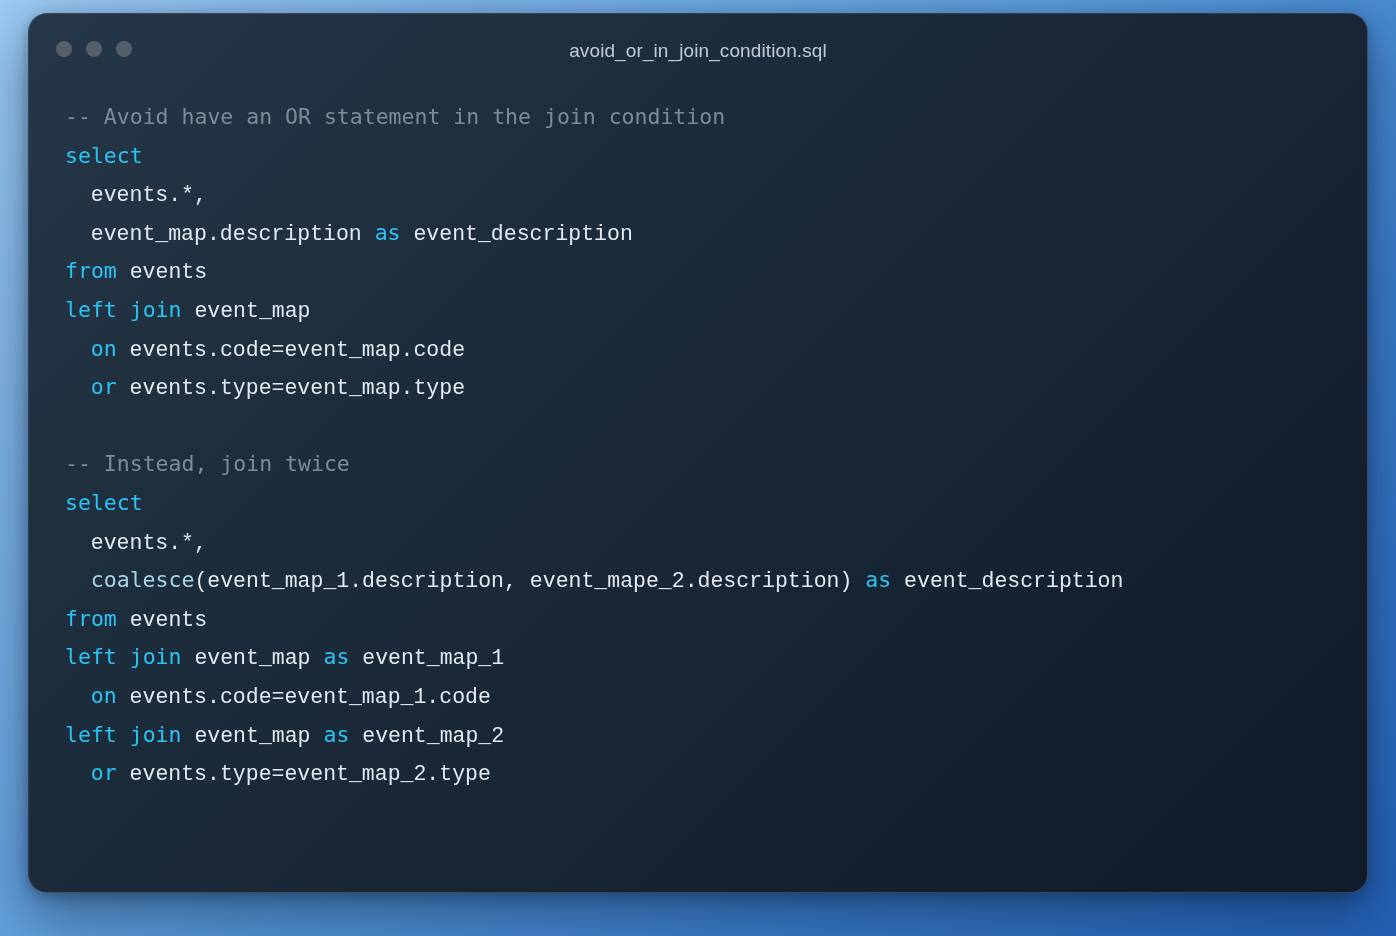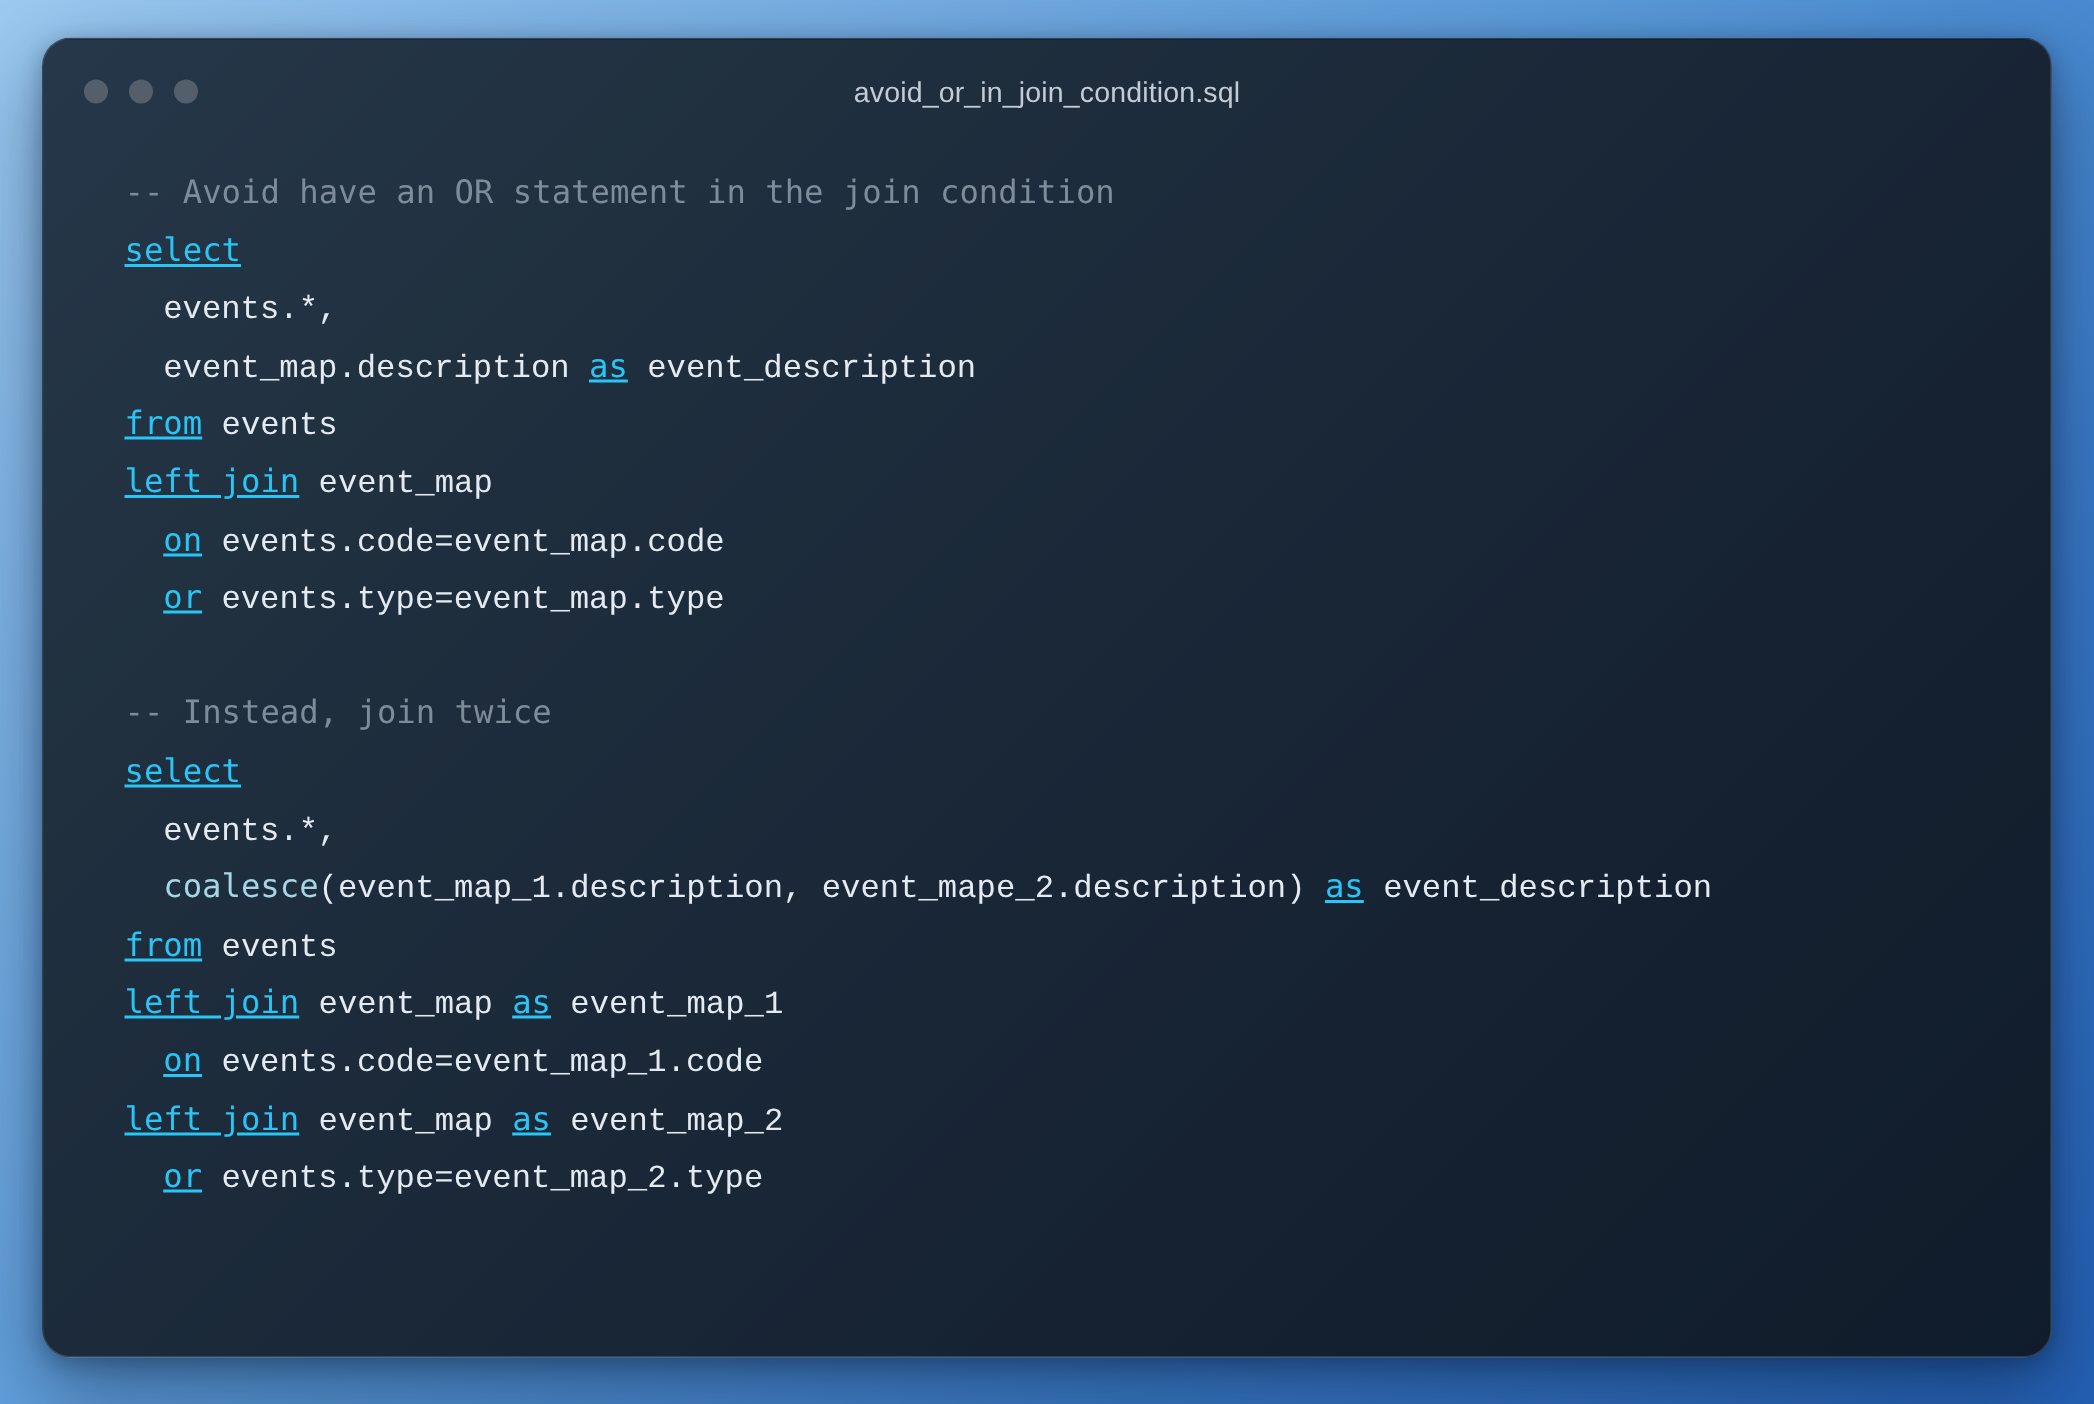--- a/index.html
+++ b/index.html
@@ -17,21 +17,21 @@
         #3A7BC8 72%,
         #2460B4 100%);
     font-family: "Liberation Sans", sans-serif;
     -webkit-font-smoothing: antialiased;
   }
 
   
   .window {
     position: absolute;
     left: 28px;
-    top: 25px;
+    top: 13px;
     width: 1340px;
     height: 880px;
     box-sizing: border-box;
     border-radius: 19px;
     background: linear-gradient(135deg,
         #26374A 0%,
         #20303F 22%,
         #1A2838 48%,
         #152130 74%,
         #101C2B 100%);
@@ -67,31 +67,31 @@
     top: 26px;
     text-align: center;
     font-size: 19px;
     letter-spacing: 0.1px;
     color: #C3CCD6;
     user-select: none;
   }
 
   
   .code {
-    padding: 0 0 0 54px;
+    padding: 0 0 0 36px;
     font-family: "DejaVu Sans Mono", "Liberation Mono", monospace;
     font-size: 21.5px;
     line-height: 38.6px;
     white-space: pre;
     color: #E4EAF2;
   }
   .line {
     height: 38.6px;
   }
-  .kw      { color: #29C5F6; text-decoration: underline; }
+  .kw      { color: #29C5F6; }
   .fn      { color: #A6D5E6; }
   .cmt     { color: #7E8C9A; }
   .id      { color: #E4EAF2; font-family: Liberation Mono, monospace; }
   .blank   { height: 38.6px; }
 </style>
 </head>
 <body>
 
 <div class="window">
 

